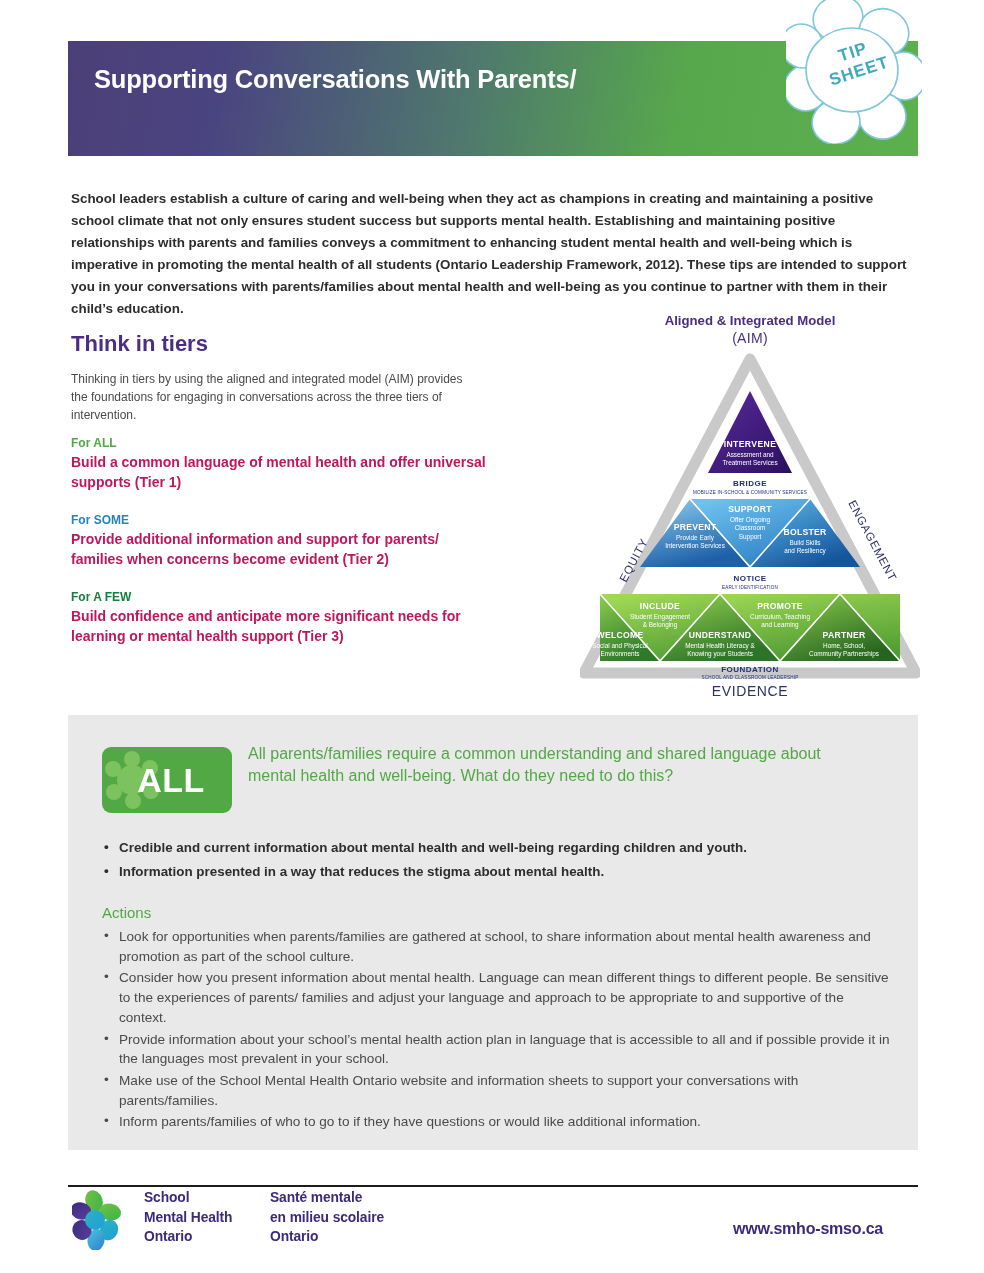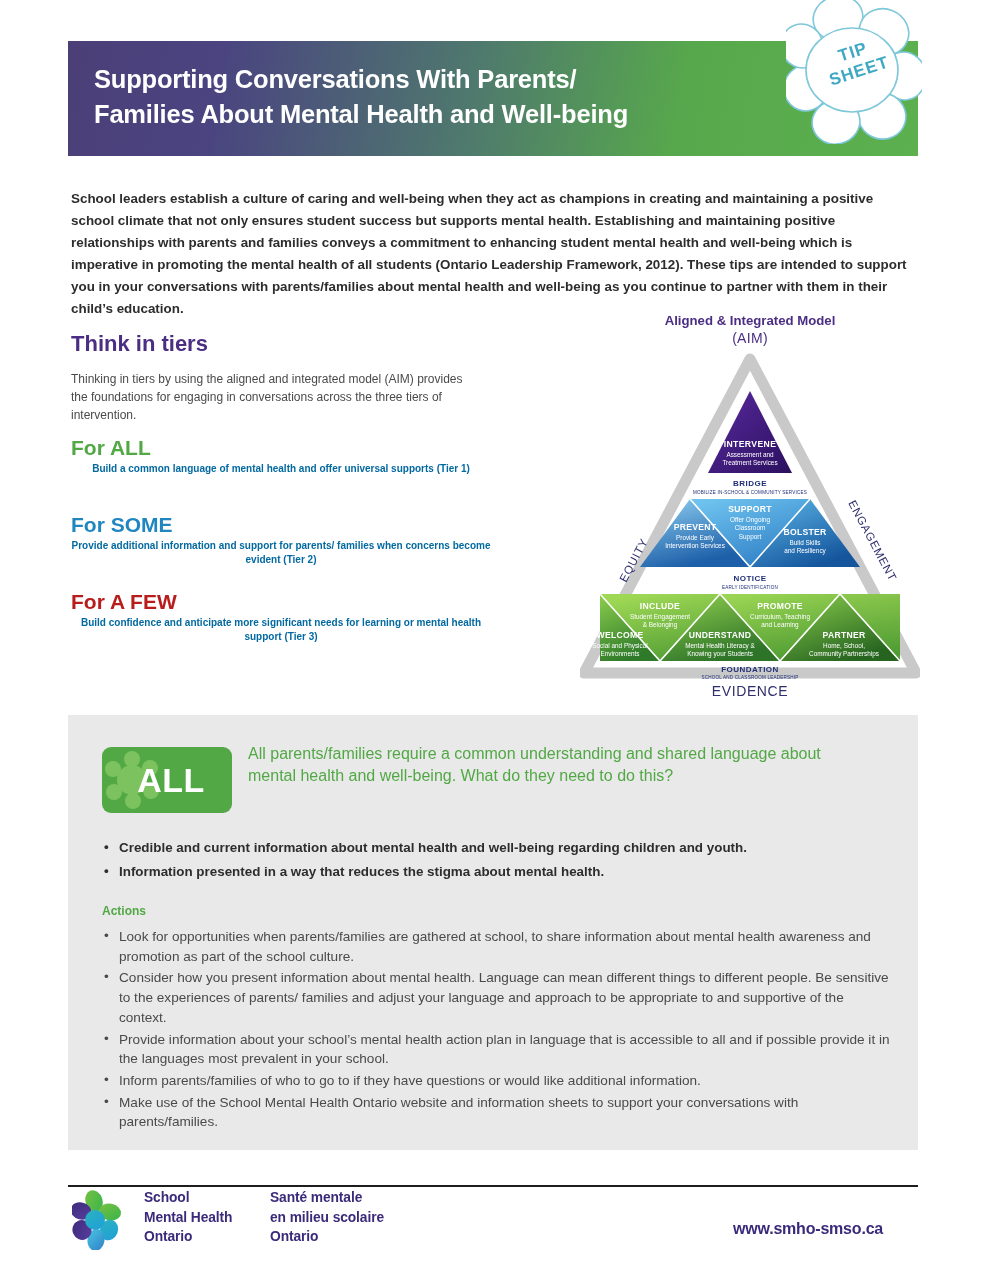--- a/index.html
+++ b/index.html
@@ -91,30 +91,29 @@
     position: absolute;
     left: 71px;
     top: 358px;
     width: 392px;
     font-size: 12px;
     color: #4a4a4a;
     line-height: 1.52;
   }
   .tier-block { position: absolute; left: 71px; width: 420px; }
   .tier-label {
-    font-size: 21px;
+    font-size: 12px;
     font-weight: bold;
     margin-bottom: 2px;
   }
   .tier-desc {
-    font-size: 10px;
-    font-weight: bold;
-    color: #0369a1;
+    font-size: 14px;
+    font-weight: bold;
+    color: #be185d;
     line-height: 1.44;
-    text-align: center;
   }
   #tier-all  { top: 436px; }
   #tier-some { top: 513px; }
   #tier-few  { top: 590px; }
 
   
   .aim-wrap {
     position: absolute;
     left: 580px;
     top: 313px;
@@ -204,22 +203,22 @@
   .panel-bullets li {
     font-size: 13.4px;
     font-weight: bold;
     color: #2d2d2d;
     line-height: 1.62;
   }
   .actions-heading {
     position: absolute;
     left: 34px;
     top: 189px;
-    font-size: 12px;
-    font-weight: bold;
+    font-size: 15px;
+    font-weight: normal;
     color: #52a845;
   }
   .actions-list {
     position: absolute;
     left: 34px;
     top: 212px;
     width: 790px;
   }
   .actions-list li {
     font-size: 13.6px;
@@ -291,21 +290,20 @@
   }
 </style>
 </head>
 <body>
 
 <div class="page">
 
   <div class="header">
     <div class="header-title">
       <span>Supporting Conversations With Parents/</span><br>
-      <span>Families About Mental Health and Well-being</span>
     </div>
   </div>
 
   <div class="tip-badge">
     <svg width="136" height="152" viewBox="0 0 136 152">
       <g fill="#ffffff" stroke="#7ec8da" stroke-width="1.6">
         <ellipse cx="52" cy="26" rx="25" ry="22" transform="rotate(-16 52 26)"></ellipse>
         <ellipse cx="98" cy="40" rx="25" ry="23" transform="rotate(22 98 40)"></ellipse>
         <ellipse cx="118" cy="84" rx="22" ry="24" transform="rotate(-8 118 84)"></ellipse>
         <ellipse cx="96" cy="124" rx="24" ry="23" transform="rotate(18 96 124)"></ellipse>
@@ -328,21 +326,21 @@
 
   <div class="tier-block" id="tier-all">
     <div class="tier-label" style="color:#52a845">For ALL</div>
     <div class="tier-desc">Build a common language of mental health and offer universal supports (Tier 1)</div>
   </div>
   <div class="tier-block" id="tier-some">
     <div class="tier-label" style="color:#1f86c0">For SOME</div>
     <div class="tier-desc">Provide additional information and support for parents/ families when concerns become evident (Tier 2)</div>
   </div>
   <div class="tier-block" id="tier-few">
-    <div class="tier-label" style="color:#b91c1c">For A FEW</div>
+    <div class="tier-label" style="color:#15803d">For A FEW</div>
     <div class="tier-desc">Build confidence and anticipate more significant needs for learning or mental health support (Tier 3)</div>
   </div>
 
   <div class="aim-wrap">
     <div class="aim-title">
       <span>Aligned &amp; Integrated Model</span><br>
       <span class="aim-sub">(AIM)</span>
     </div>
 
     <svg class="aim-svg" width="340" height="330" viewBox="0 0 340 330">
@@ -477,22 +475,22 @@
       <li>Credible and current information about mental health and well-being regarding children and youth.</li>
       <li>Information presented in a way that reduces the stigma about mental health.</li>
     </ul>
 
     <div class="actions-heading">Actions</div>
 
     <ul class="bl actions-list">
       <li>Look for opportunities when parents/families are gathered at school, to share information about mental health awareness and promotion as part of the school culture.</li>
       <li>Consider how you present information about mental health. Language can mean different things to different people. Be sensitive to the experiences of parents/ families and adjust your language and approach to be appropriate to and supportive of the context.</li>
       <li>Provide information about your school’s mental health action plan in language that is accessible to all and if possible provide it in the languages most prevalent in your school.</li>
+      <li>Make use of the School Mental Health Ontario website and information sheets to support your conversations with parents/families.</li>
       <li>Inform parents/families of who to go to if they have questions or would like additional information.</li>
-      <li>Make use of the School Mental Health Ontario website and information sheets to support your conversations with parents/families.</li>
     </ul>
   </div>
 
   <div class="footer-rule"></div>
 
   <div class="logo-mark">
     <svg width="52" height="60" viewBox="0 0 52 60">
       <defs>
         <linearGradient id="lgA" x1="0" y1="0" x2="1" y2="1">
           <stop offset="0%" stop-color="#3b2a7a"></stop>

